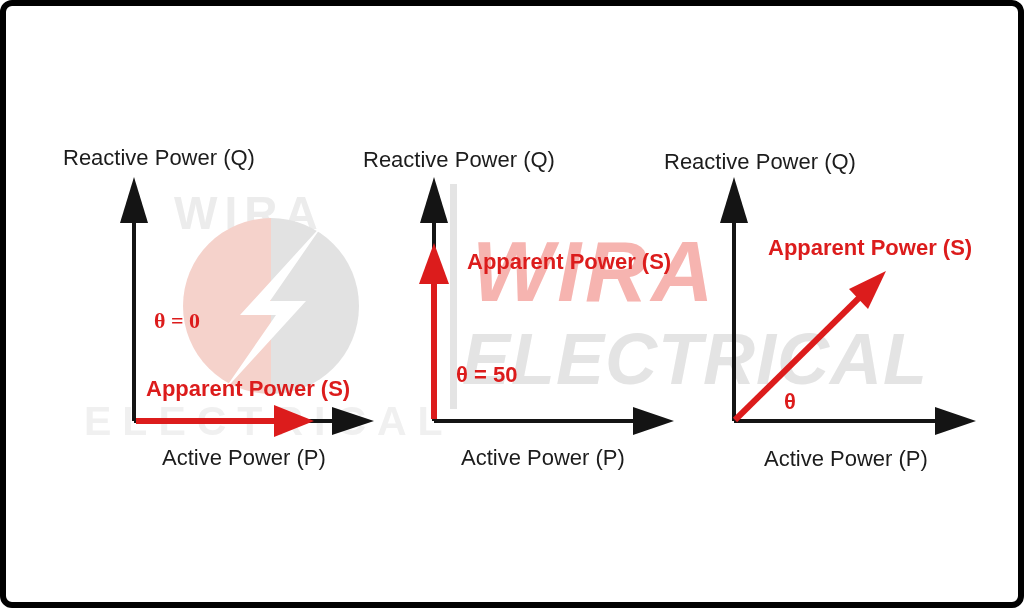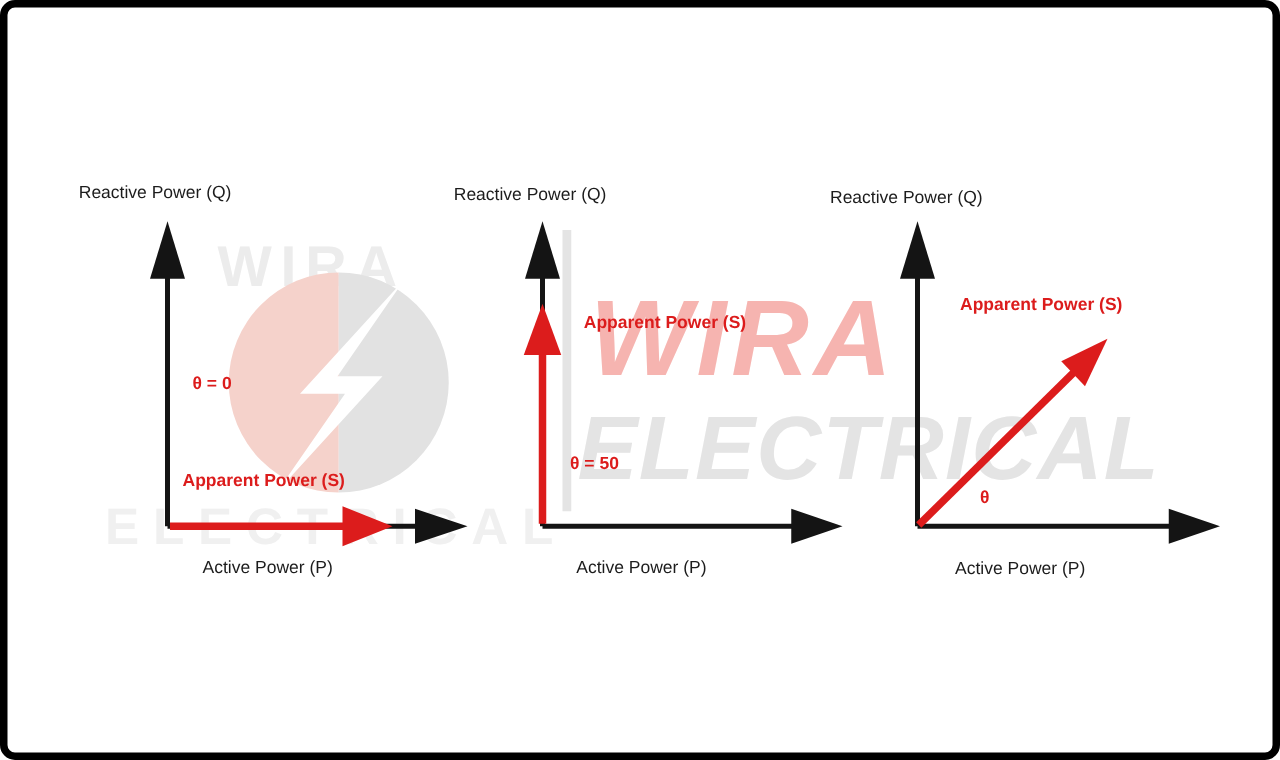--- a/index.html
+++ b/index.html
@@ -41,25 +41,25 @@
     background:var(--watermark-gray2,#e4e4e4);
   }
   .wm-logo{position:absolute;z-index:1;left:172px;top:207px;}
   
   .axes{position:absolute;z-index:2;left:0;top:0;}
   .axis-stroke{stroke:var(--axis-black,#141414);stroke-width:4;fill:none;}
   .axis-fill{fill:var(--axis-black,#141414);}
   .red-stroke{stroke:var(--vector-red,#dc1c1c);stroke-width:6;fill:none;}
   .red-fill{fill:var(--vector-red,#dc1c1c);}
   
-  .lbl{position:absolute;z-index:3;white-space:nowrap;font-size:14px;color:#1c1c1c;}
+  .lbl{position:absolute;z-index:3;white-space:nowrap;font-size:22px;color:#1c1c1c;}
   .lbl.red{color:var(--vector-red,#dc1c1c);font-weight:600;}
   
   .d1-reactive{left:57px;top:139px;}
-  .d1-theta{left:148px;top:292px;}
+  .d1-theta{left:148px;top:302px;font-family:Liberation Serif, serif;}
   .d1-apparent{left:140px;top:370px;}
   .d1-active{left:156px;top:439px;}
   
   .d2-reactive{left:357px;top:141px;}
   .d2-apparent{left:461px;top:243px;}
   .d2-theta{left:450px;top:356px;}
   .d2-active{left:455px;top:439px;}
   
   .d3-reactive{left:658px;top:143px;}
   .d3-apparent{left:762px;top:229px;}

